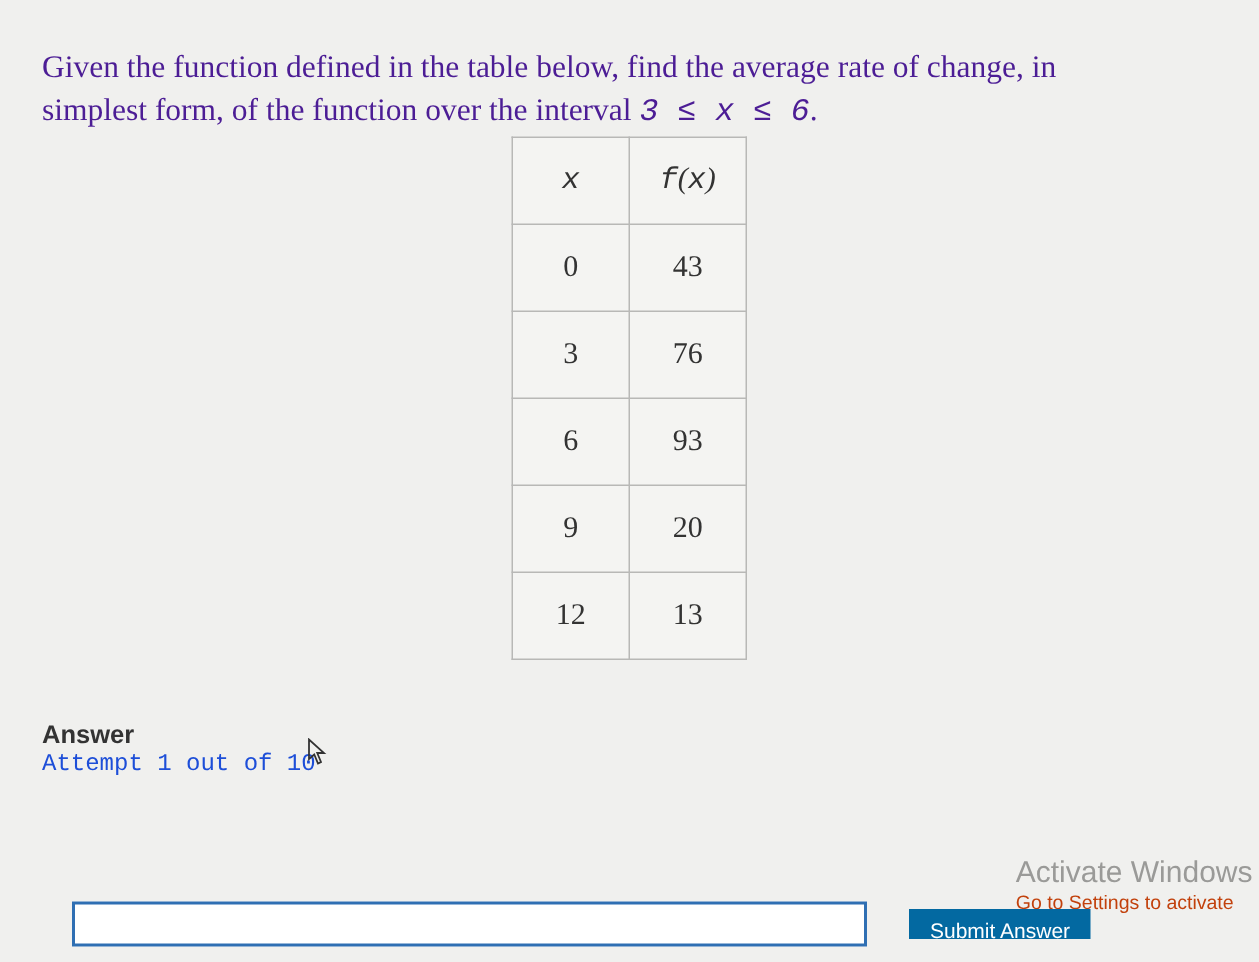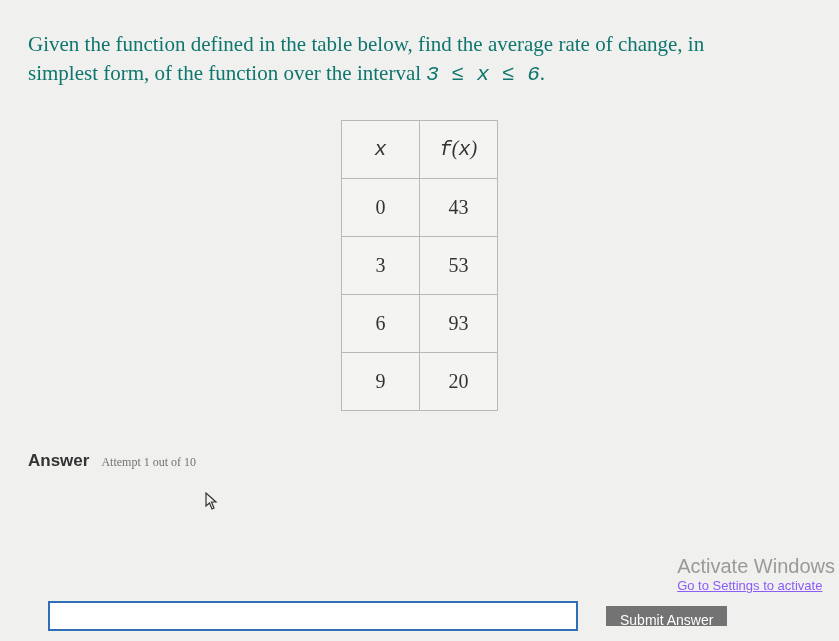--- a/index.html
+++ b/index.html
@@ -9,23 +9,22 @@
       background: #f0f0ee;
       font-family: Georgia, 'Times New Roman', serif;
       position: relative;
       overflow: hidden;
     }
     .content-area {
       padding: 30px 28px 0 28px;
     }
     .question-text {
       font-size: 21px;
-      color: #0f766e;
+      color: #4c1d95;
       line-height: 1.4;
-      margin-bottom: 30px;
     }
     .math-ital { font-style: italic; font-family: Liberation Mono, monospace; }
     .table-wrap {
       display: flex;
       justify-content: center;
       margin-bottom: 40px;
     }
     table.func-table {
       border-collapse: collapse;
       background: #f4f4f2;
@@ -40,71 +39,70 @@
       color: #333;
       font-family: 'Times New Roman', serif;
     }
     table.func-table th {
       font-weight: normal;
       font-style: italic;
     }
     .answer-row {
       display: flex;
       align-items: baseline;
-      gap: 12px;
       padding: 0 28px;
       margin-top: 20px;
+      flex-direction: column;
     }
     .answer-label {
       font-weight: bold;
       font-size: 17px;
       font-family: Arial, sans-serif;
       color: #333;
     }
     .attempt-text {
-      font-size: 12px;
-      font-family: Liberation Serif, serif;
-      color: #737373;
+      font-size: 16px;
+      font-family: Liberation Mono, monospace;
+      color: #1d4ed8;
     }
     .watermark {
       position: absolute;
       right: 4px;
-      bottom: 48px;
+      bottom: 32px;
       font-family: 'Segoe UI', Arial, sans-serif;
       text-align: left;
     }
     .watermark .wm1 {
       font-size: 20px;
       color: #9a9a98;
     }
     .watermark .wm2 {
       font-size: 13px;
-      color: #8b5cf6;
-      text-decoration: underline;
+      color: #c2410c;
     }
     .input-row {
       position: absolute;
       left: 48px;
       bottom: 10px;
       width: 760px;
       display: flex;
       gap: 28px;
       align-items: center;
     }
     .answer-input {
       flex: 0 0 530px;
       height: 30px;
       border: 2px solid #2f6fb3;
       background: #fff;
       font-size: 16px;
       padding: 2px 6px;
       font-family: Arial, sans-serif;
     }
     .submit-btn {
-      background: #737373;
+      background: #0369a1;
       color: #fff;
       font-family: Arial, sans-serif;
       font-size: 14px;
       border: none;
       padding: 6px 14px 0 14px;
       height: 20px;
       overflow: hidden;
       cursor: pointer;
     }
     .cursor-icon {
@@ -130,29 +128,33 @@
           <tr>
         <th><span class="math-ital">x</span></th>
         <th><span class="math-ital">f</span>(<span class="math-ital">x</span>)</th>
       </tr>
       <tr>
         <td>0</td>
         <td>43</td>
       </tr>
       <tr>
         <td>3</td>
-        <td>53</td>
+        <td>76</td>
       </tr>
       <tr>
         <td>6</td>
         <td>93</td>
       </tr>
       <tr>
         <td>9</td>
         <td>20</td>
+      </tr>
+      <tr>
+        <td>12</td>
+        <td>13</td>
       </tr>
     </tbody>
       </table>
   </div>
 </div>
 
 <div class="cursor-icon">
   <svg width="14" height="18" viewBox="0 0 14 18">
     <path d="M1 1 L1 14 L4.5 11 L7 17 L9 16 L6.5 10 L11 10 Z" fill="none" stroke="#333" stroke-width="1.2"></path>
   </svg>

